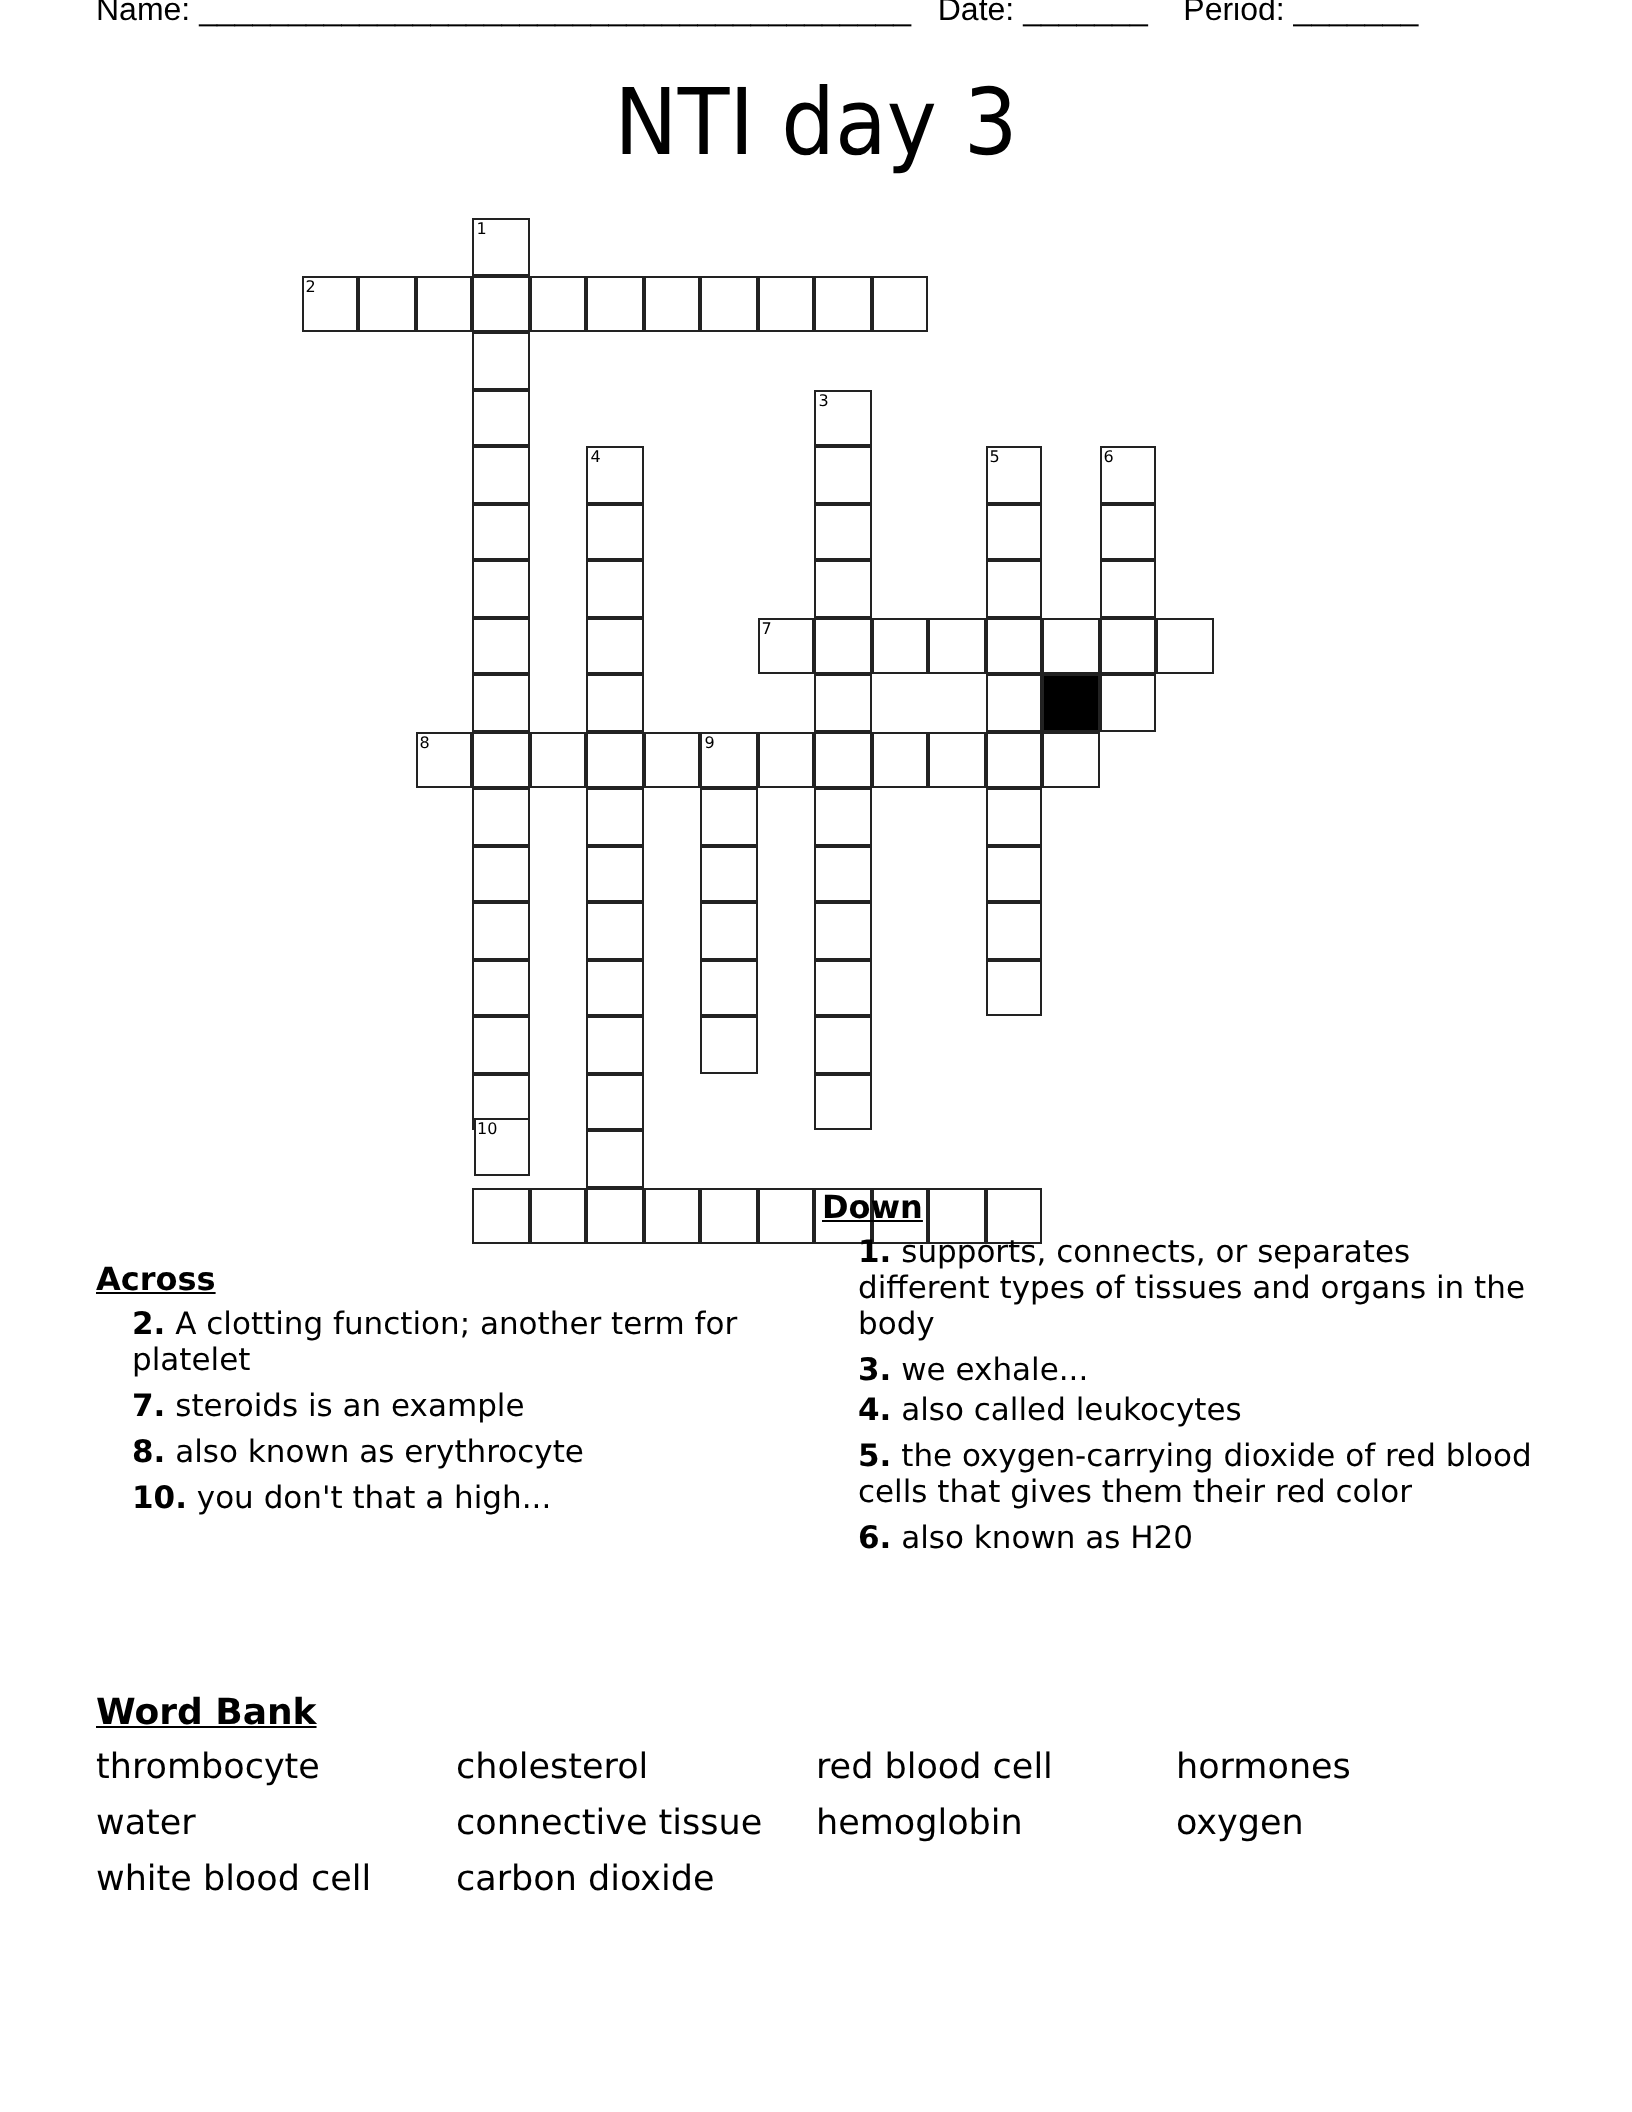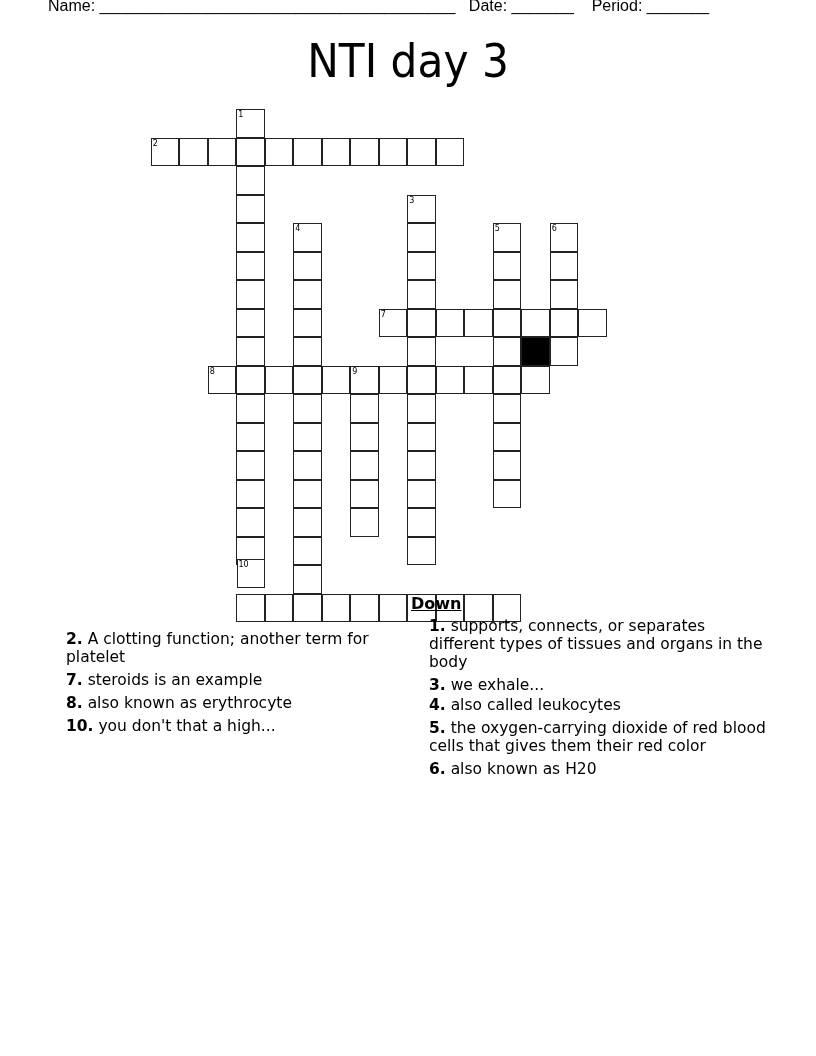--- a/index.html
+++ b/index.html
@@ -165,29 +165,43 @@
     <div class="cell" style="left: 351px; top: 594.5px;"></div>
     <div class="cell" style="left: 379.5px; top: 594.5px;"></div>
     <div class="cell" style="left: 408px; top: 594.5px;"></div>
     <div class="cell" style="left: 436.5px; top: 594.5px;"></div>
     <div class="cell" style="left: 465px; top: 594.5px;"></div>
     <div class="cell" style="left: 493.5px; top: 594.5px;"></div>
     <div class="cell black" style="left: 522px; top: 338px;"></div>
   </div>
 
 <div class="clues across">
+  <h3>Across</h3>
   <div class="clue"><b>2.</b> <span>A clotting function; another term for platelet</span></div>
   <div class="clue"><b>7.</b> <span>steroids is an example</span></div>
   <div class="clue"><b>8.</b> <span>also known as erythrocyte</span></div>
   <div class="clue"><b>10.</b> <span>you don't that a high...</span></div>
 </div>
 
 <div class="clues down">
   <h3>Down</h3>
   <div class="clue"><b>1.</b> <span>supports, connects, or separates different types of tissues and organs in the body</span></div>
   <div class="clue" style="margin-bottom:2px"><b>3.</b> <span>we exhale...</span></div>
   <div class="clue"><b>4.</b> <span>also called leukocytes</span></div>
   <div class="clue"><b>5.</b> <span>the oxygen-carrying dioxide of red blood cells that gives them their red color</span></div>
   <div class="clue" style="margin-bottom:2px"><b>6.</b> <span>also known as H20</span></div>
 </div>
 
 <div class="wordbank">
+  <h3>Word Bank</h3>
+  <div class="wb-grid">
+    <div class="wb-item">thrombocyte</div>
+    <div class="wb-item">cholesterol</div>
+    <div class="wb-item">red blood cell</div>
+    <div class="wb-item">hormones</div>
+    <div class="wb-item">water</div>
+    <div class="wb-item">connective tissue</div>
+    <div class="wb-item">hemoglobin</div>
+    <div class="wb-item">oxygen</div>
+    <div class="wb-item">white blood cell</div>
+    <div class="wb-item">carbon dioxide</div>
+  </div>
 </div>
 
 </body></html>

